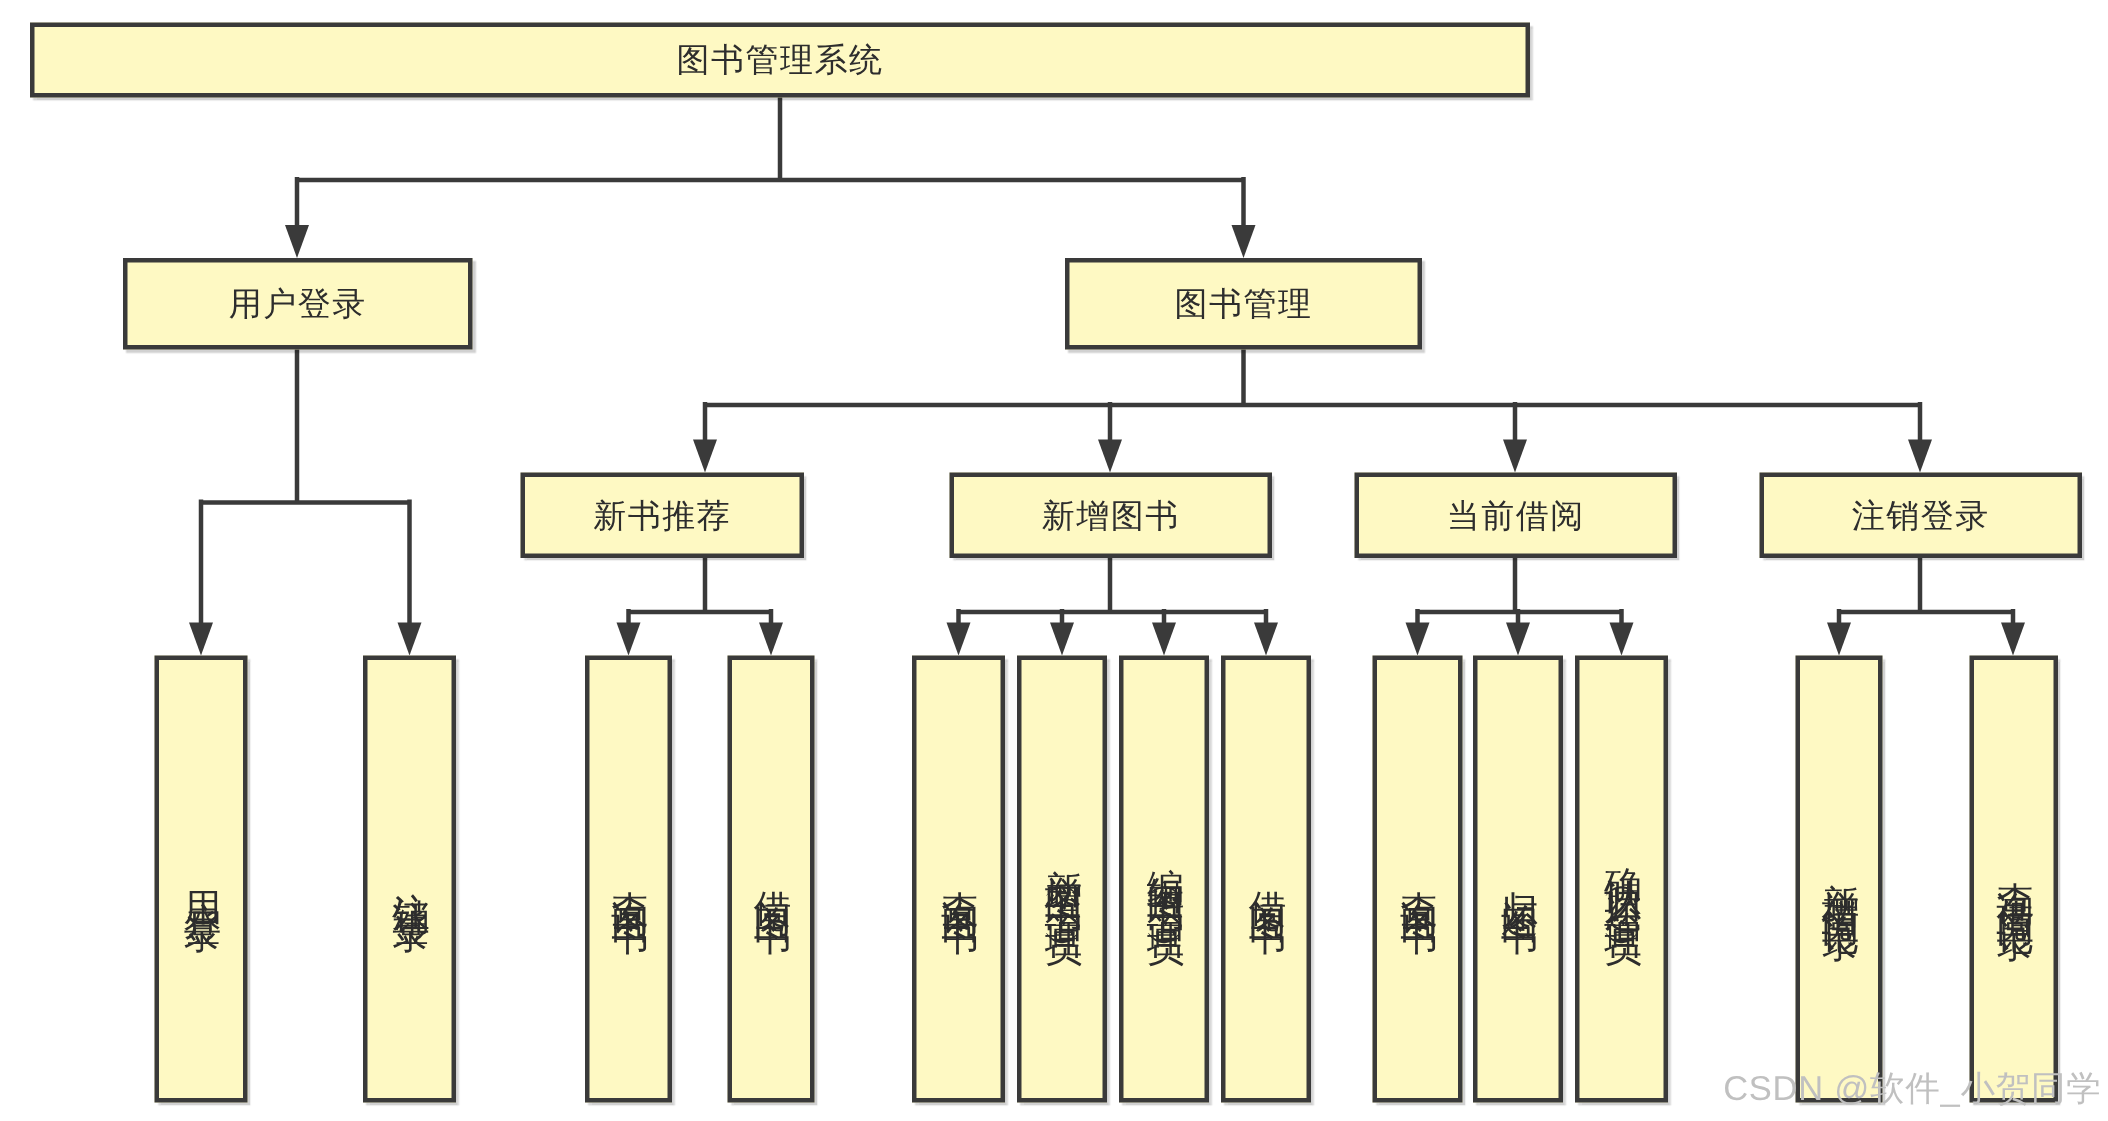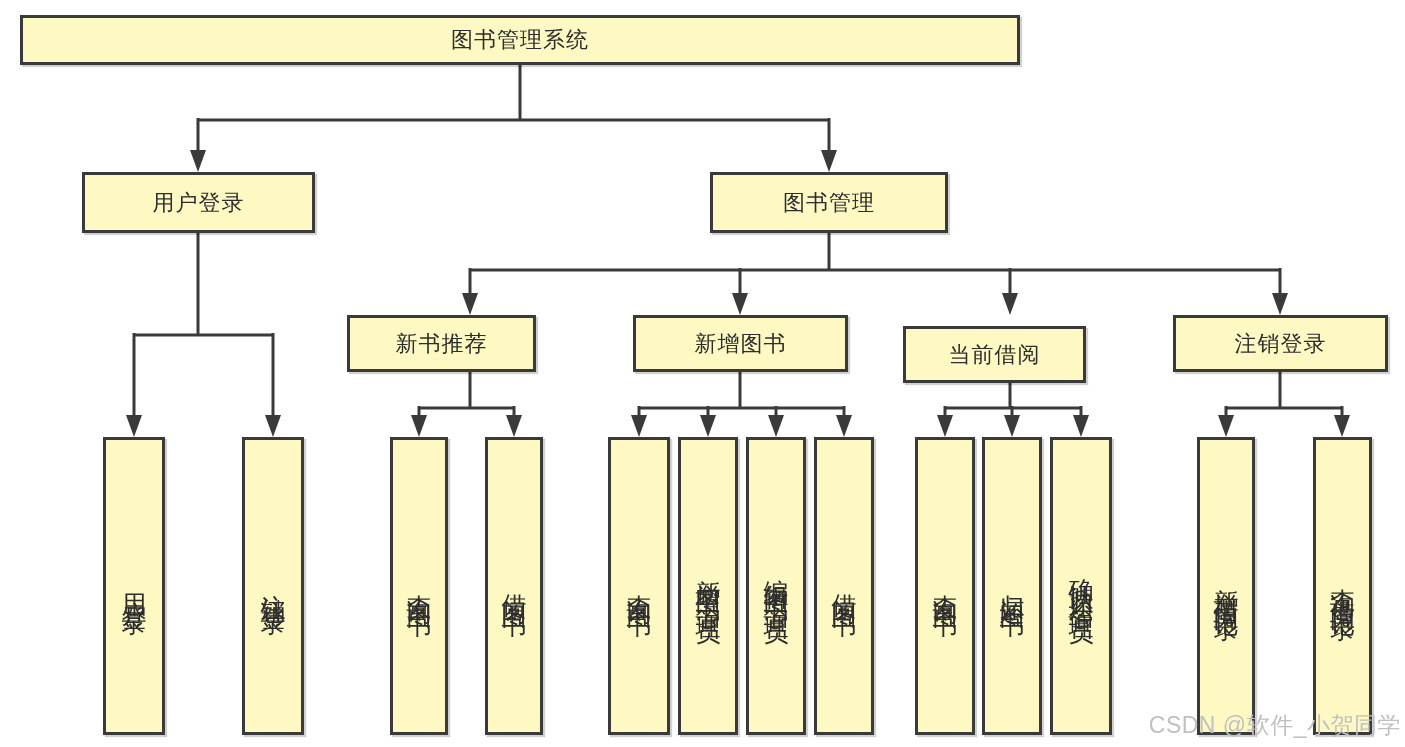--- a/index.html
+++ b/index.html
@@ -138,21 +138,21 @@
     </g>
   </svg>
 
   <div class="node hbox" style="left:20px;top:15px;width:1000px;height:50px">图书管理系统</div>
 
   <div class="node hbox" style="left:82px;top:172px;width:233px;height:61px">用户登录</div>
   <div class="node hbox" style="left:710px;top:172px;width:238px;height:61px">图书管理</div>
 
   <div class="node hbox" style="left:347px;top:315px;width:189px;height:57px">新书推荐</div>
   <div class="node hbox" style="left:633px;top:315px;width:215px;height:57px">新增图书</div>
-  <div class="node hbox" style="left:903px;top:326px;width:183px;height:57px">当前借阅</div>
+  <div class="node hbox" style="left:903px;top:315px;width:215px;height:57px">当前借阅</div>
   <div class="node hbox" style="left:1173px;top:315px;width:215px;height:57px">注销登录</div>
 
   <div class="node vbox" style="left:103px;top:437px;width:62px;height:298px">用户登录</div>
   <div class="node vbox" style="left:242px;top:437px;width:62px;height:298px">注销登录</div>
 
   <div class="node vbox" style="left:390px;top:437px;width:58px;height:298px">查询图书</div>
   <div class="node vbox" style="left:485px;top:437px;width:58px;height:298px">借阅图书</div>
 
   <div class="node vbox" style="left:608px;top:437px;width:62px;height:298px">查询图书</div>
   <div class="node vbox" style="left:678px;top:437px;width:60px;height:298px">新增图书（管理员）</div>

